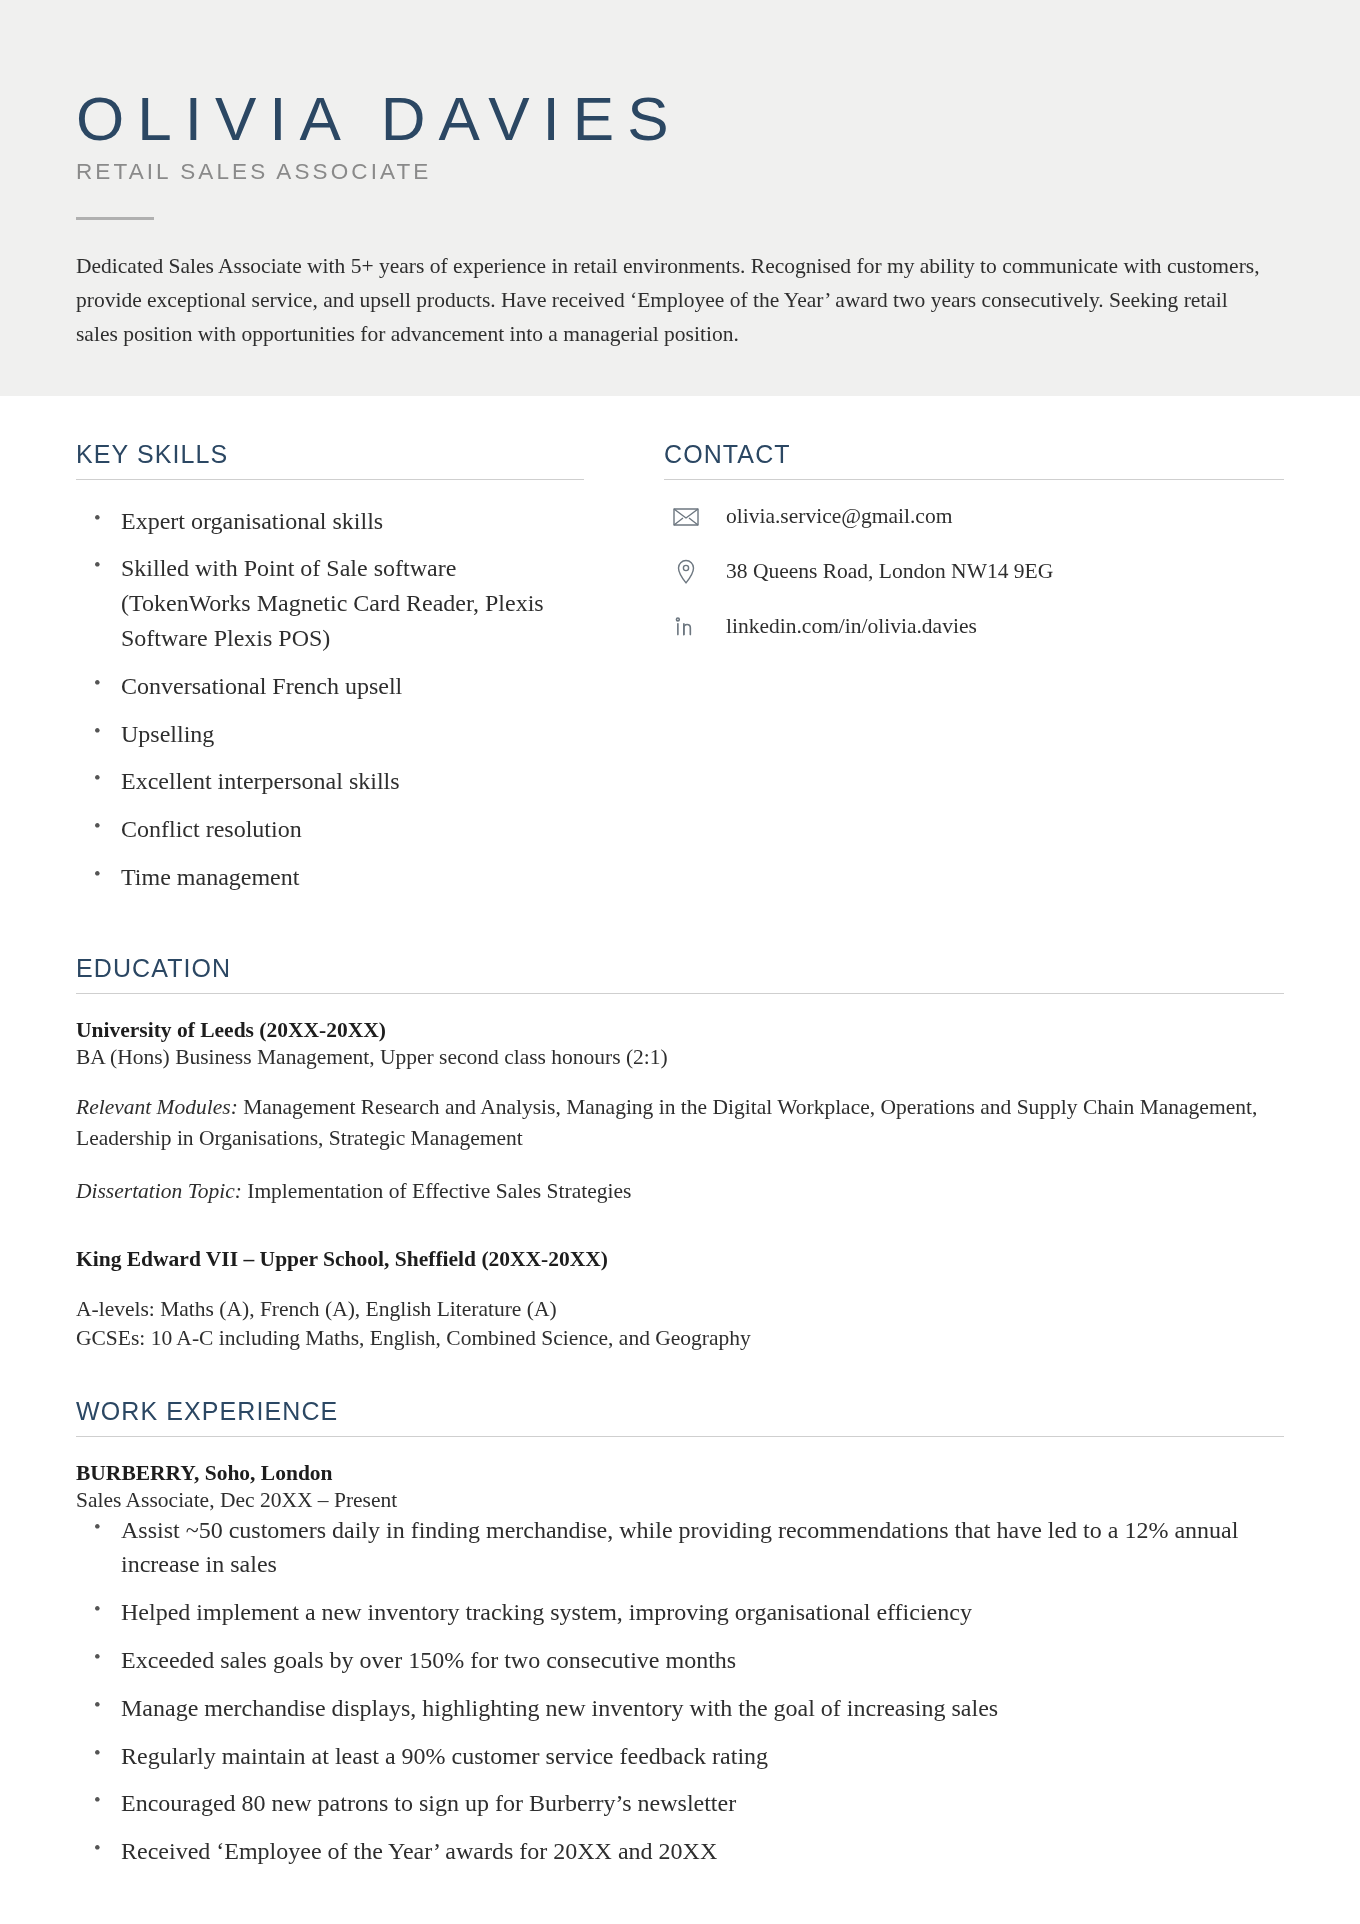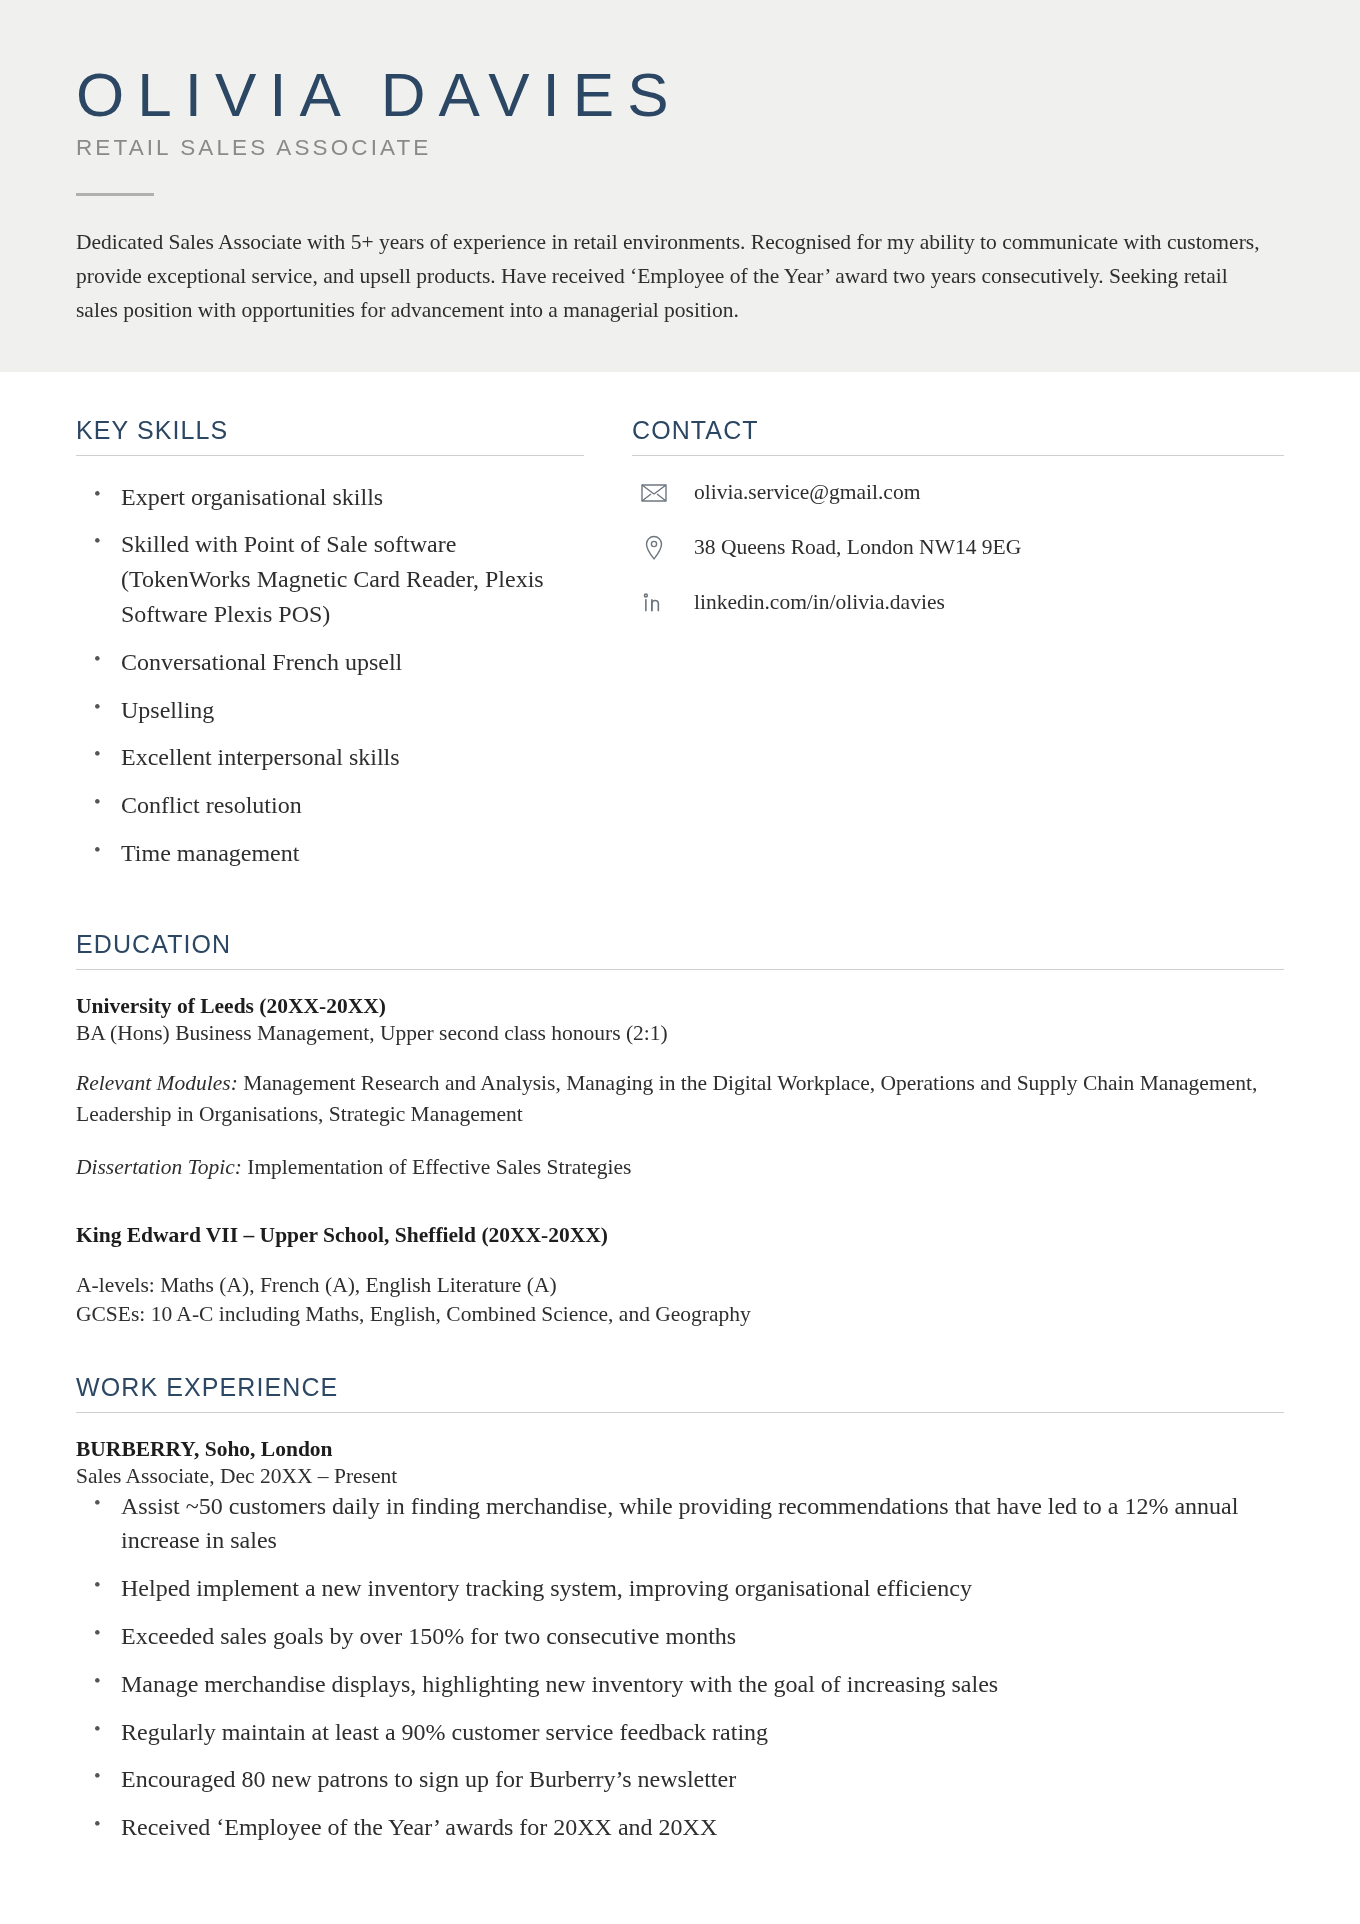--- a/index.html
+++ b/index.html
@@ -17,21 +17,21 @@
   .page {
     width: 1360px;
     min-height: 1924px;
     position: relative;
     background: #ffffff;
   }
 
   
   .header {
     background: #f0f0ef;
-    padding: 60px 76px 44px 76px;
+    padding: 84px 76px 44px 76px;
     box-sizing: border-box;
   }
   .name {
     font-family: "Liberation Sans", sans-serif;
     font-size: 62px;
     letter-spacing: 13px;
     color: #2b4763;
     font-weight: 400;
     line-height: 1.12;
     margin: 0 0 6px 0;
@@ -74,21 +74,21 @@
   }
   .rule {
     height: 1px;
     background: #cfcfcf;
     border: 0;
     margin: 0 0 24px 0;
   }
 
   .two-col {
     display: flex;
-    gap: 48px;
+    gap: 80px;
     margin-top: 44px;
   }
   .col-left { width: 508px; flex: 0 0 508px; }
   .col-right { flex: 1 1 auto; }
 
   ul.bullets {
     list-style: none;
     margin: 0;
     padding: 0;
   }

